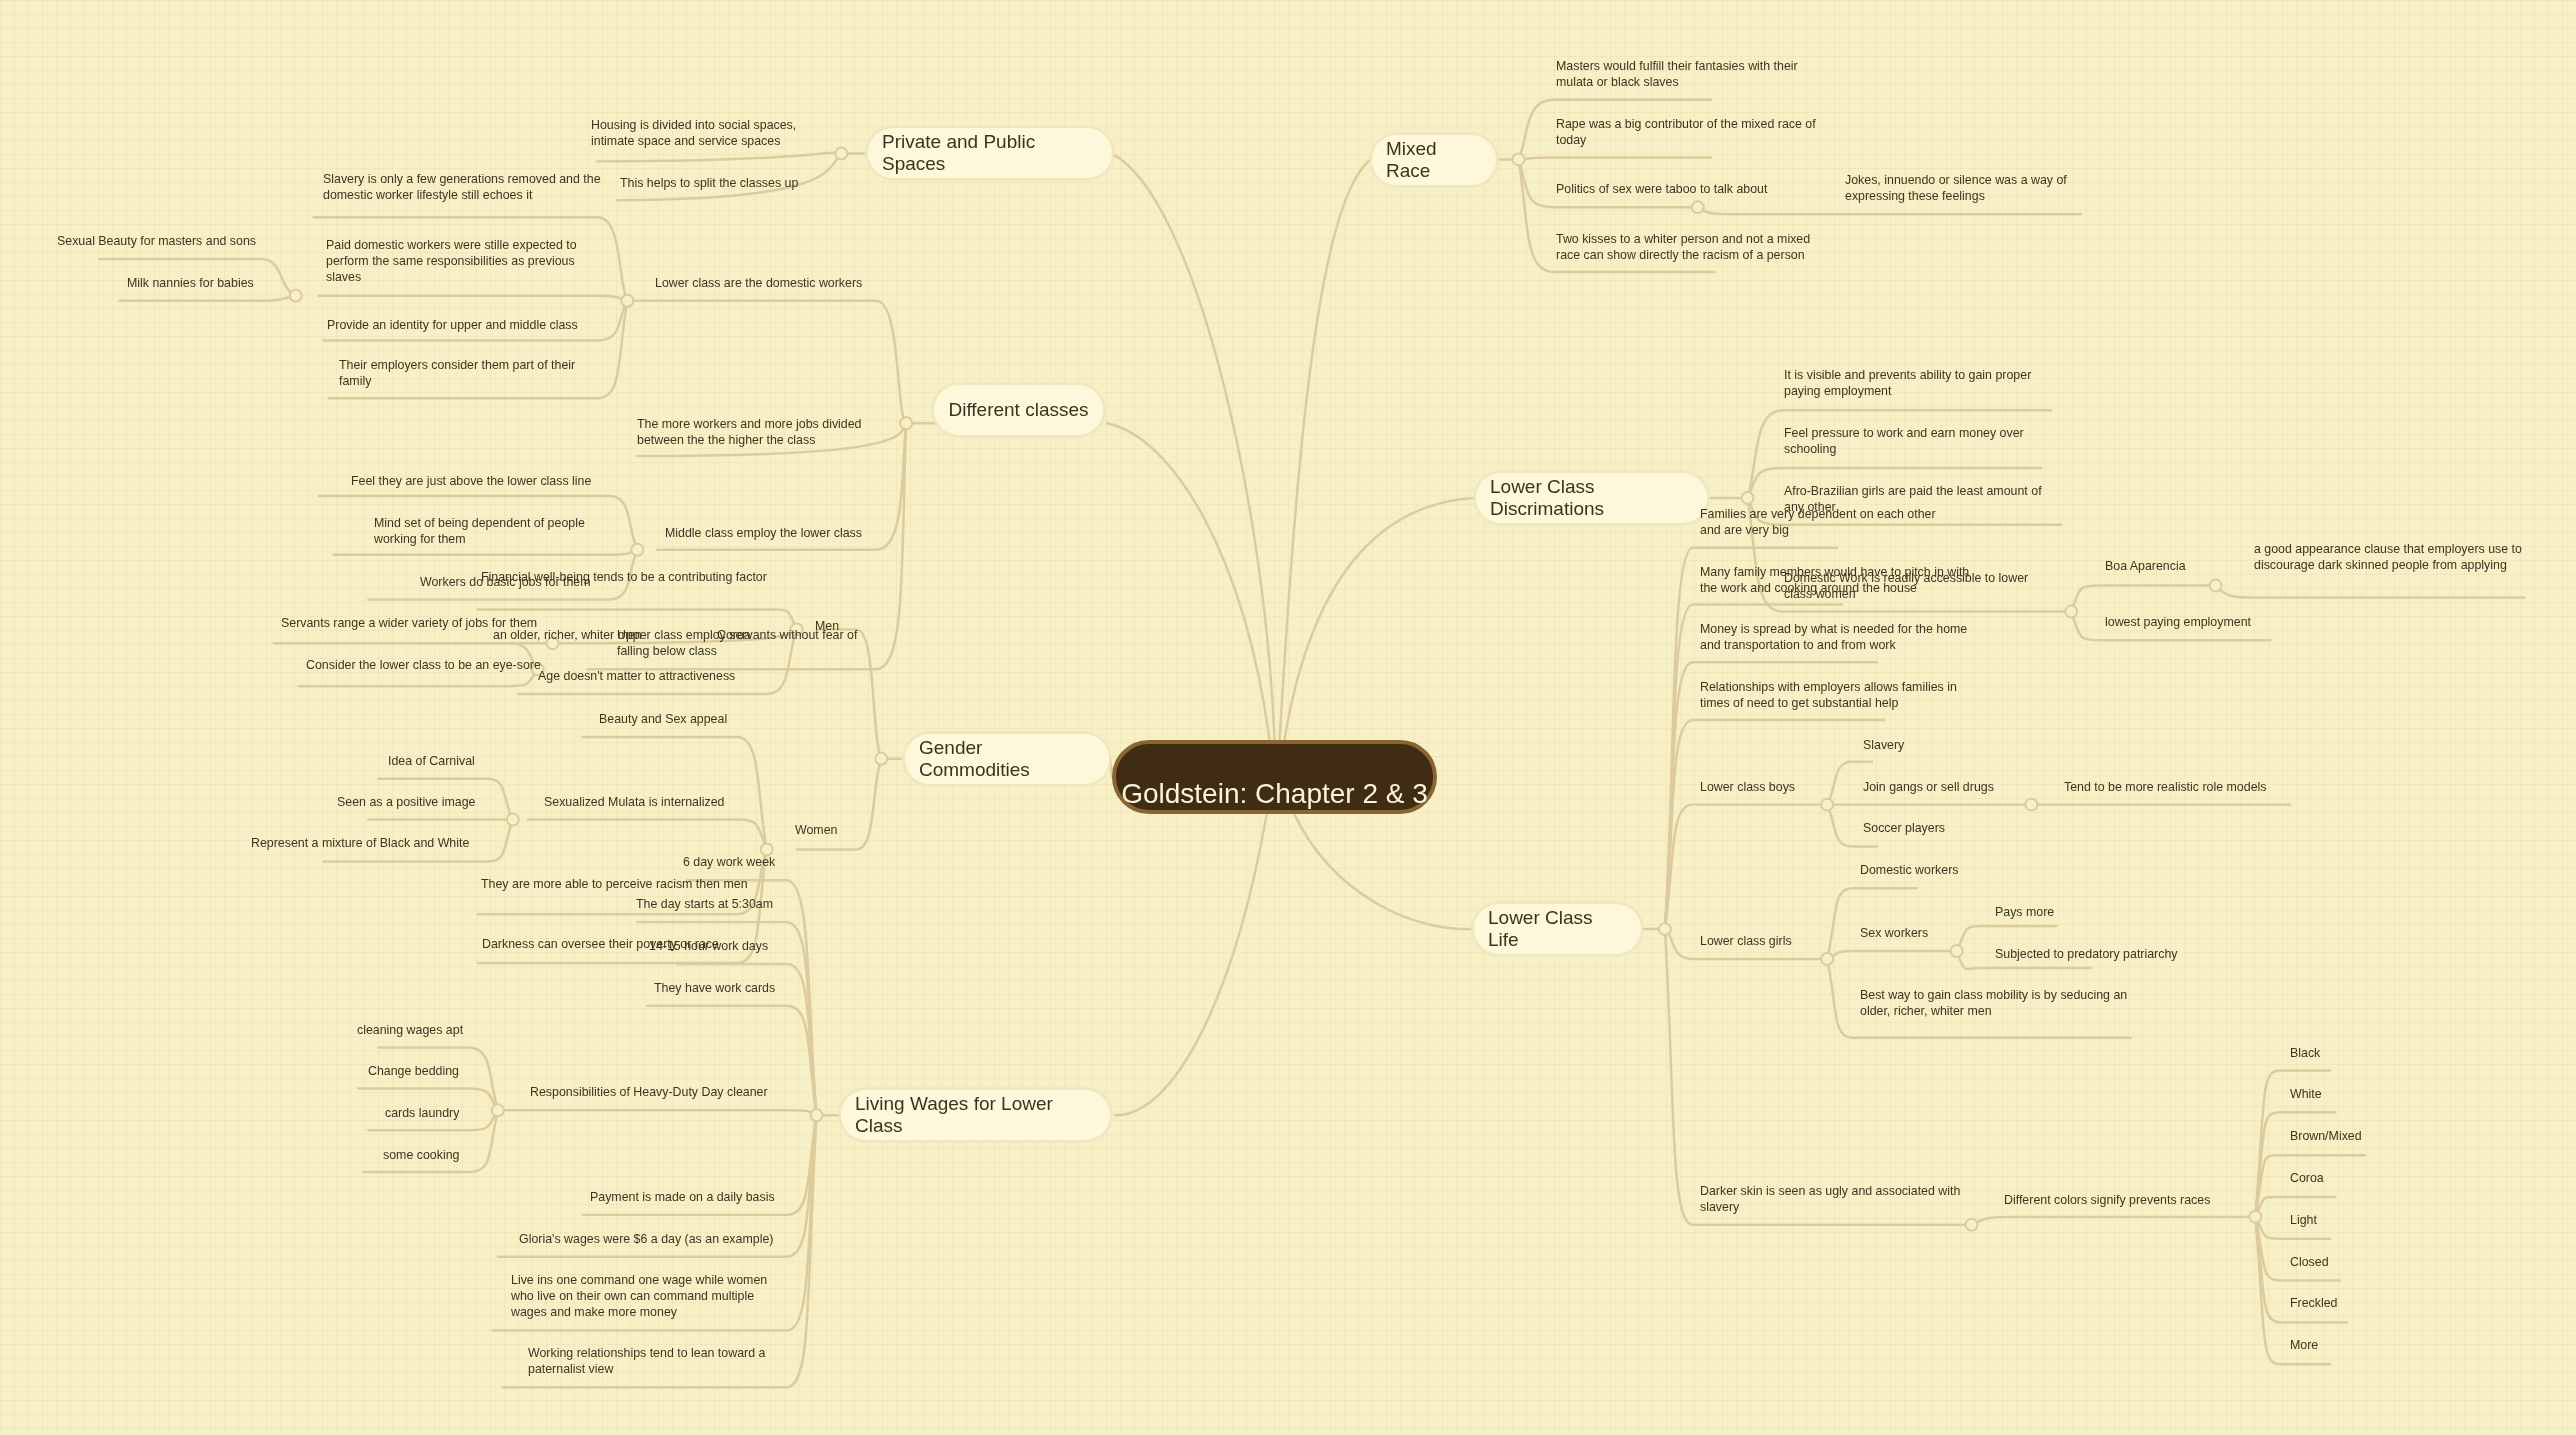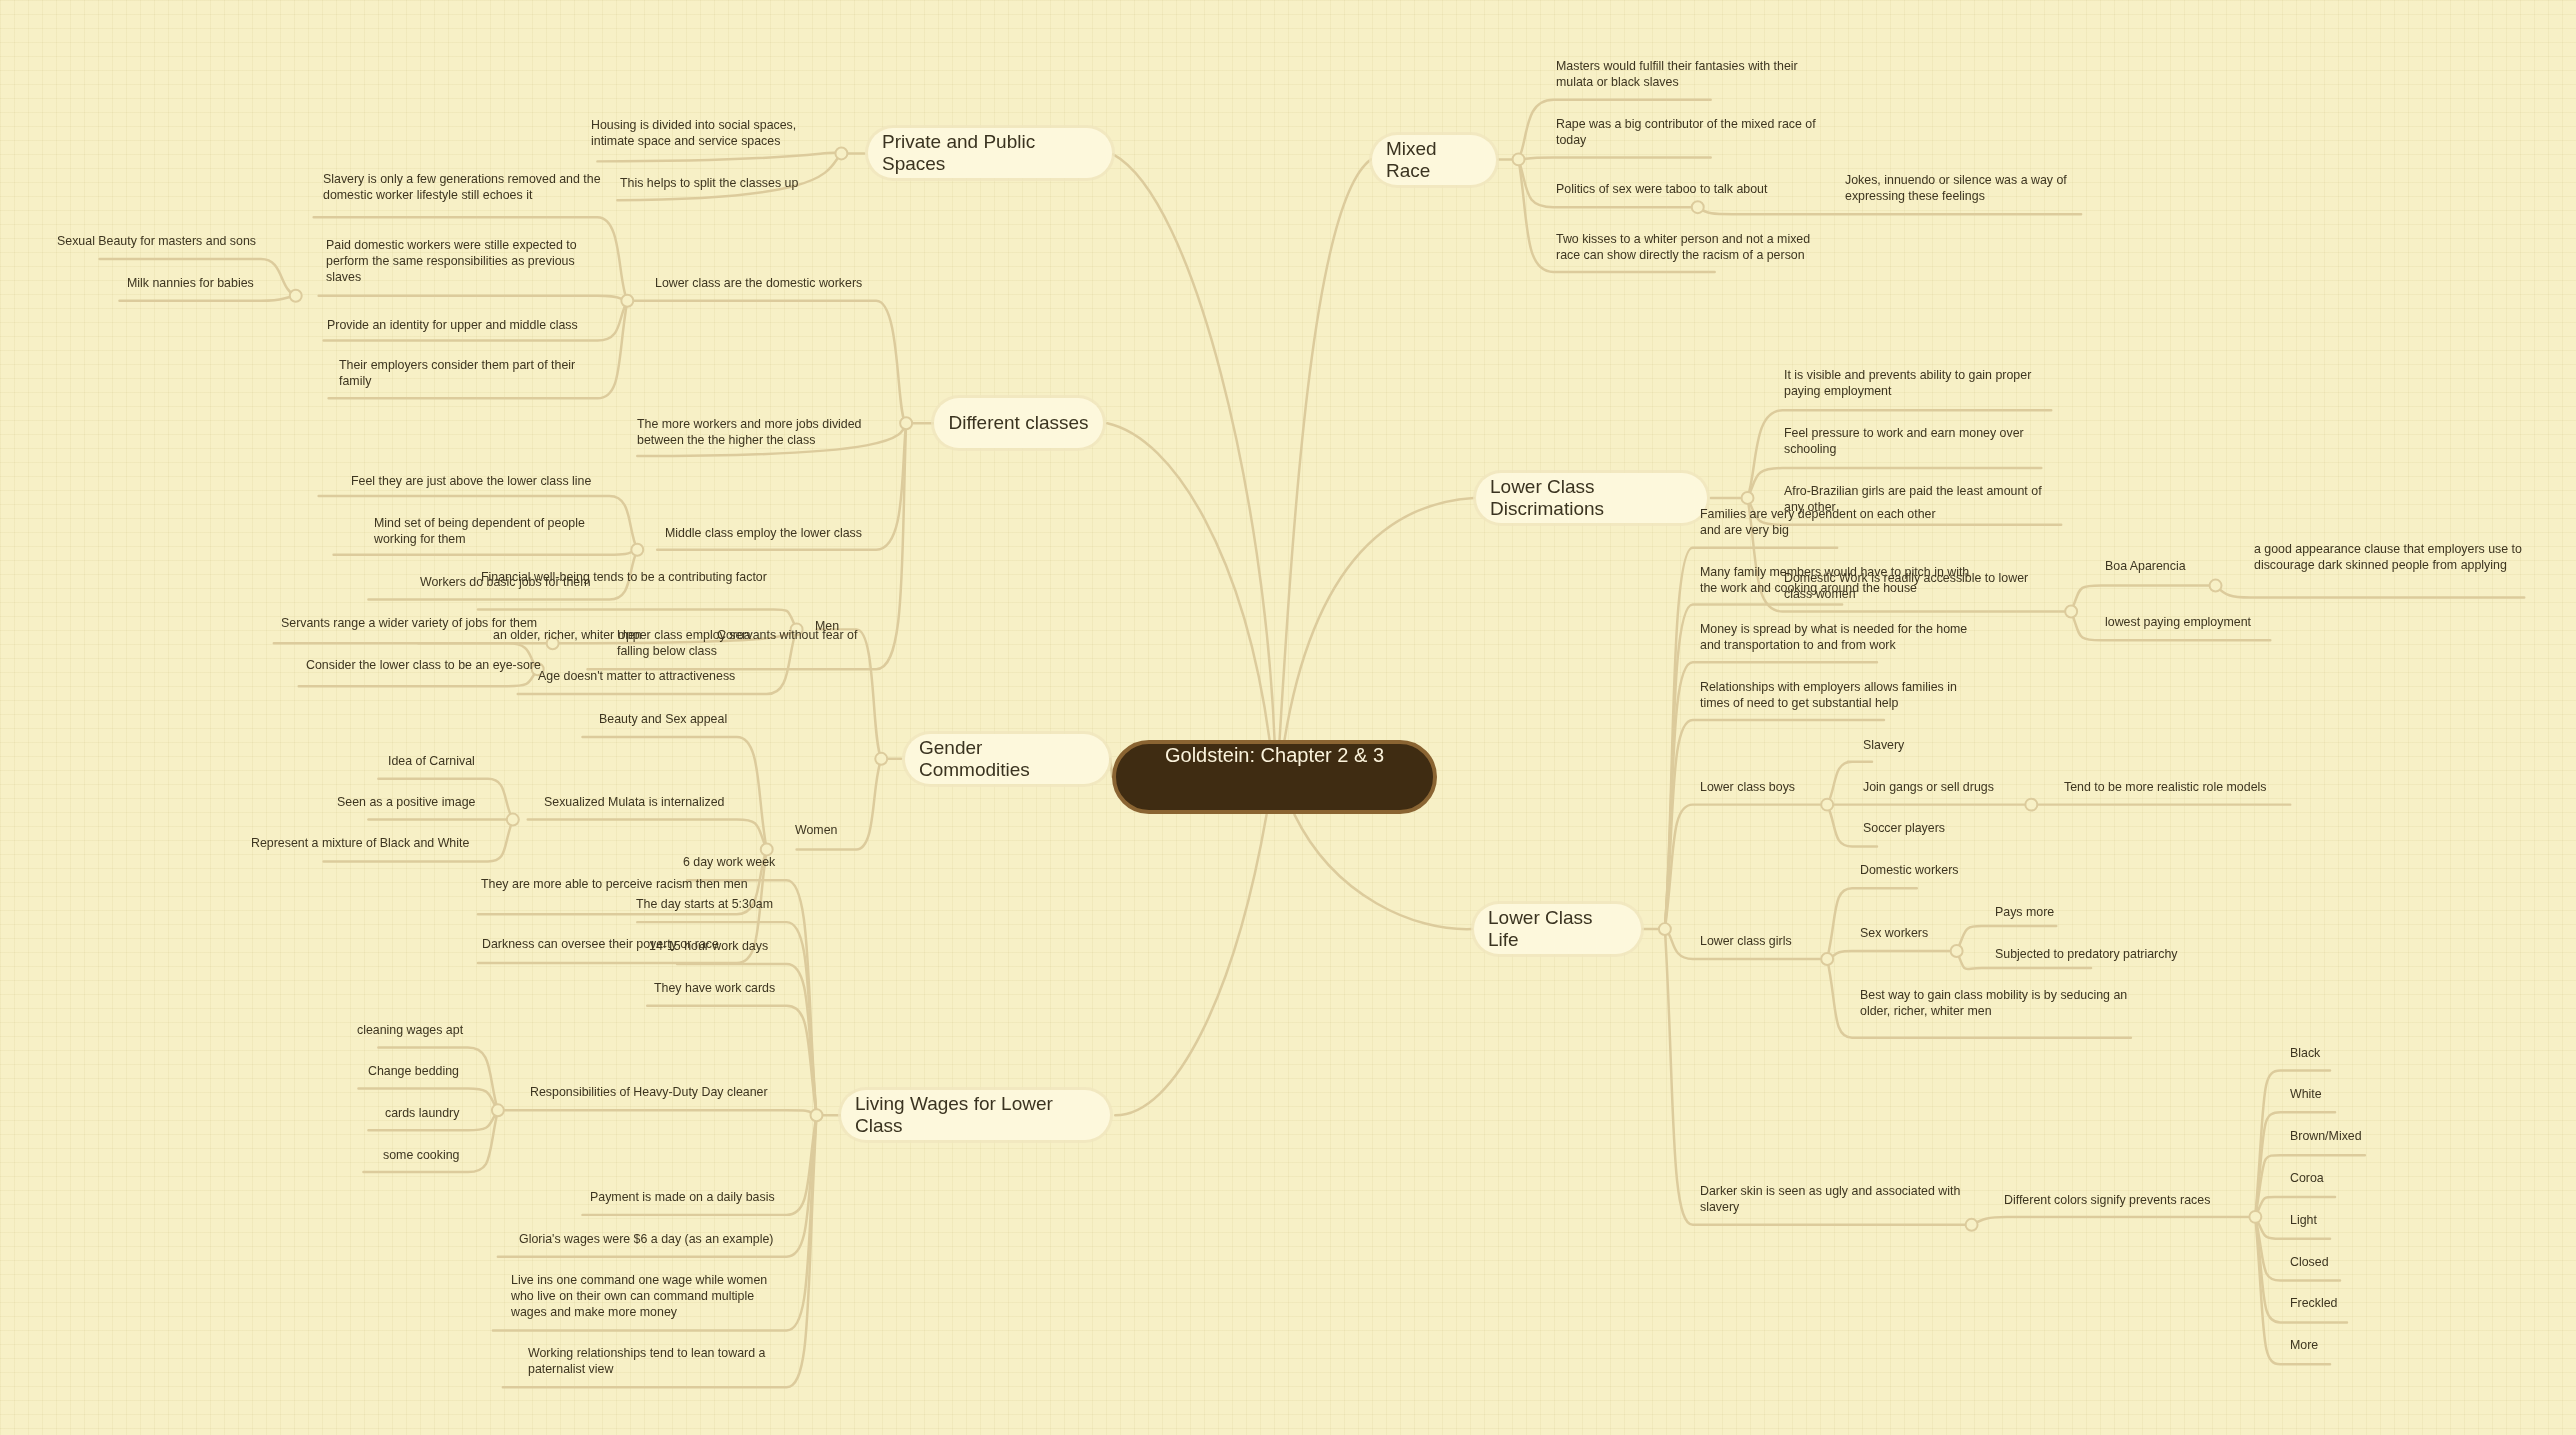--- a/index.html
+++ b/index.html
@@ -11,22 +11,22 @@
       linear-gradient(90deg, rgba(200,185,120,0.13) 1px, transparent 1px);
     background-size:14px 14px;
     font-family:"Liberation Sans", sans-serif;
     color:#3a3320;
   }
   #canvas { position:absolute; left:0; top:0; width:2576px; height:1436px; }
   svg#links { position:absolute; left:0; top:0; width:2576px; height:1436px; pointer-events:none; }
   .root {
     position:absolute; left:1112px; top:740px; width:325px; height:74px;
     background:#3f2c12; border:4px solid #8a6432; border-radius:40px;
-    box-sizing:border-box; color:#fbf3dc; font-size:20px;
-    display:flex; align-items:flex-start; justify-content:center; cursor:pointer;
+    box-sizing:border-box; color:#fbf3dc; font-size:28px;
+    display:flex; align-items:flex-end; justify-content:center; cursor:pointer;
   }
   .topic {
     position:absolute; height:50px; background:#fdf8dc; border-radius:26px;
     box-shadow:0 0 0 3px rgba(240,230,190,0.8);
     display:flex; align-items:center; justify-content:center;
     font-size:19px; color:#3a3320; padding:0 14px; box-sizing:border-box; cursor:pointer;
   }
   .leaf {
     position:absolute; font-size:12.4px; line-height:16px; color:#3d3520;
     white-space:nowrap; cursor:pointer;
@@ -171,21 +171,21 @@
   </g>
 </svg>
 
 <div class="root">
       <span>Goldstein: Chapter 2 &amp; 3</span>
     </div>
 
 <div class="topic" style="left:868px;top:128px;width:244px">
       <span>Private and Public Spaces</span>
     </div>
-<div class="topic" style="left:934px;top:398px;width:169px">
+<div class="topic" style="left:934px;top:385px;width:169px">
       <span>Different classes</span>
     </div>
 <div class="topic" style="left:905px;top:734px;width:204px">
       <span>Gender Commodities</span>
     </div>
 <div class="topic" style="left:841px;top:1090px;width:269px">
       <span>Living Wages for Lower Class</span>
     </div>
 <div class="topic" style="left:1372px;top:135px;width:124px">
       <span>Mixed Race</span>

